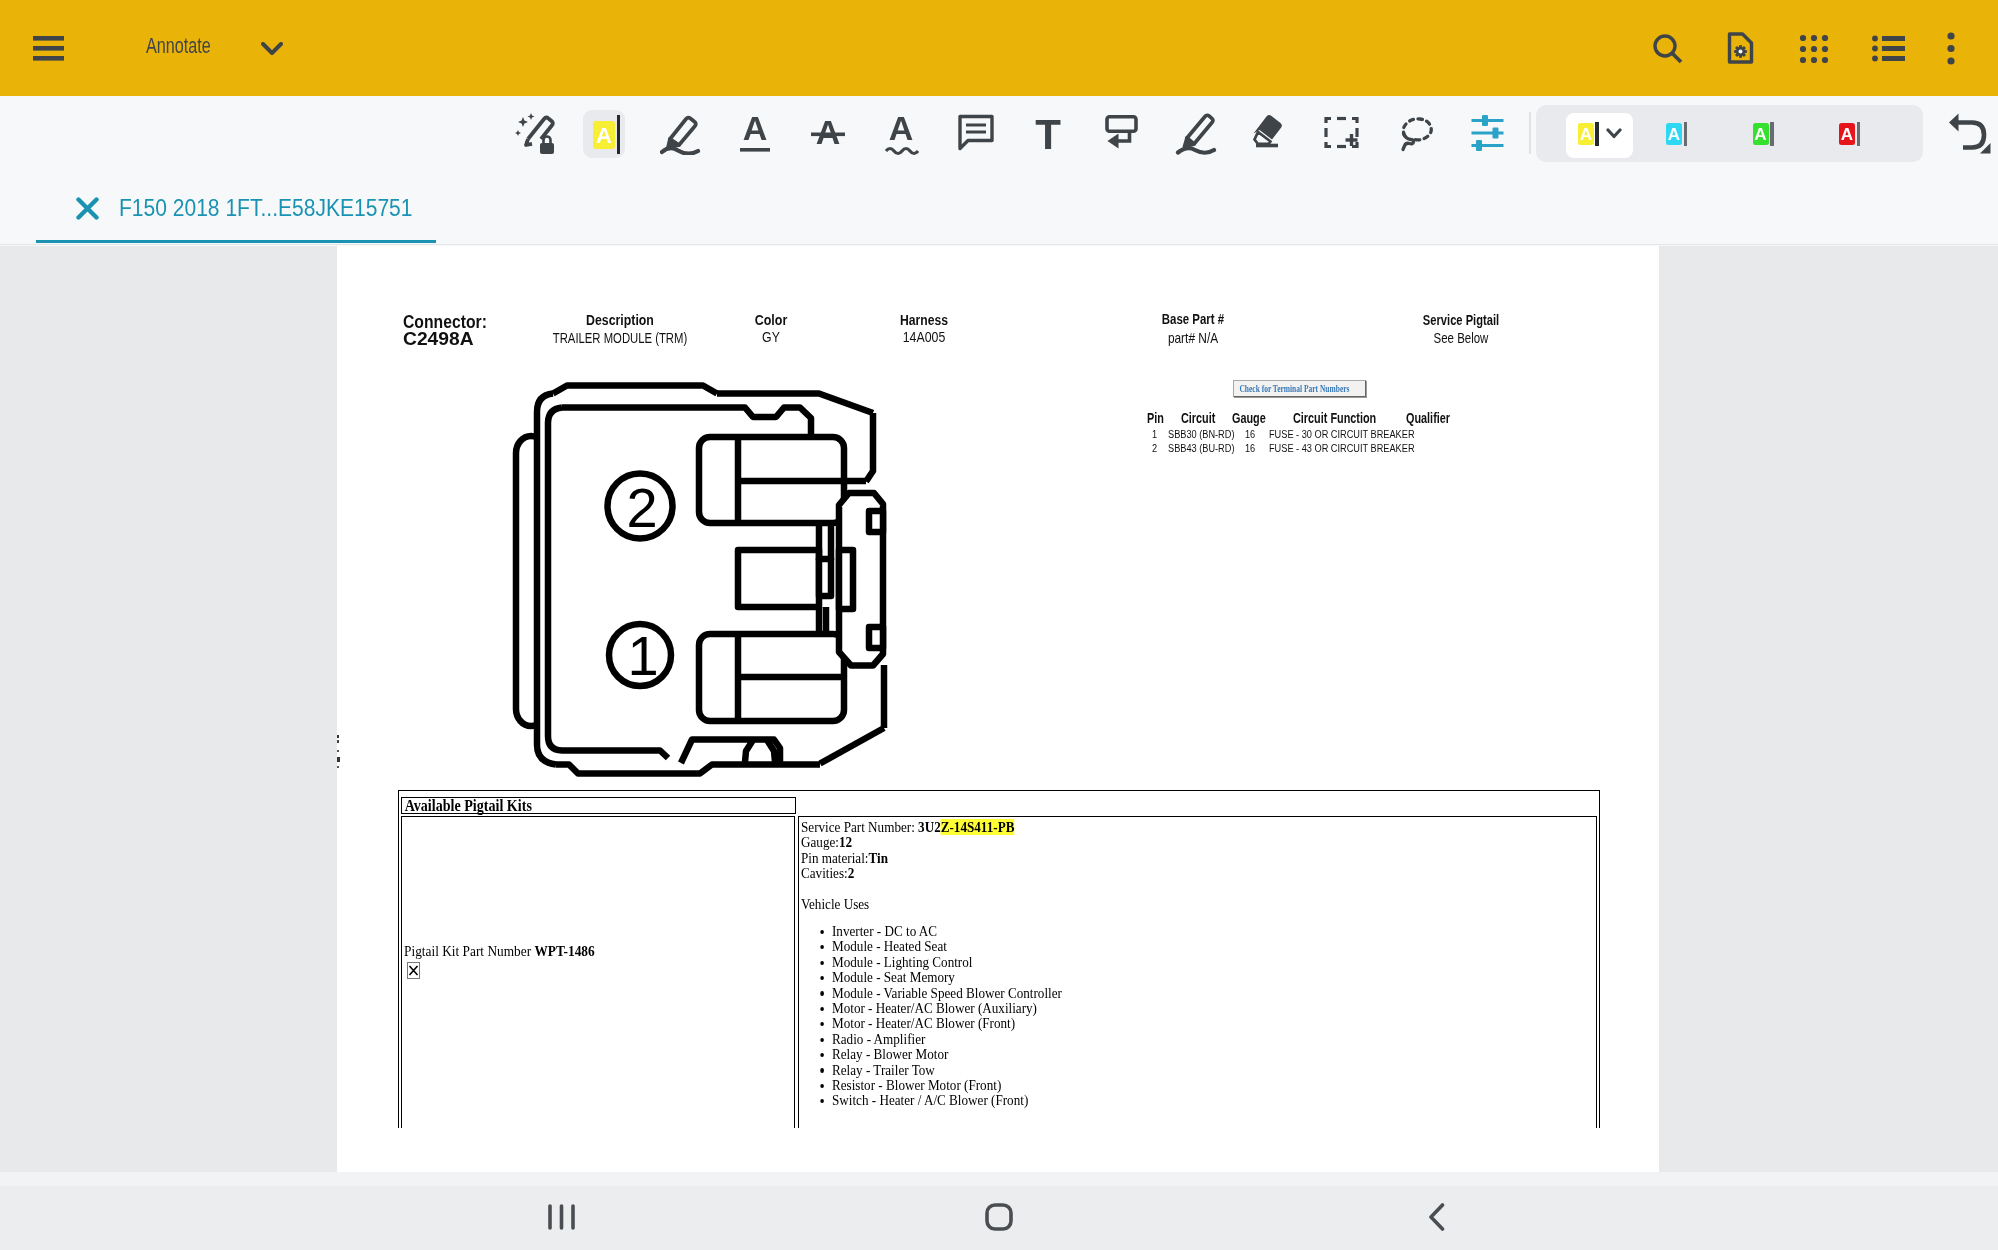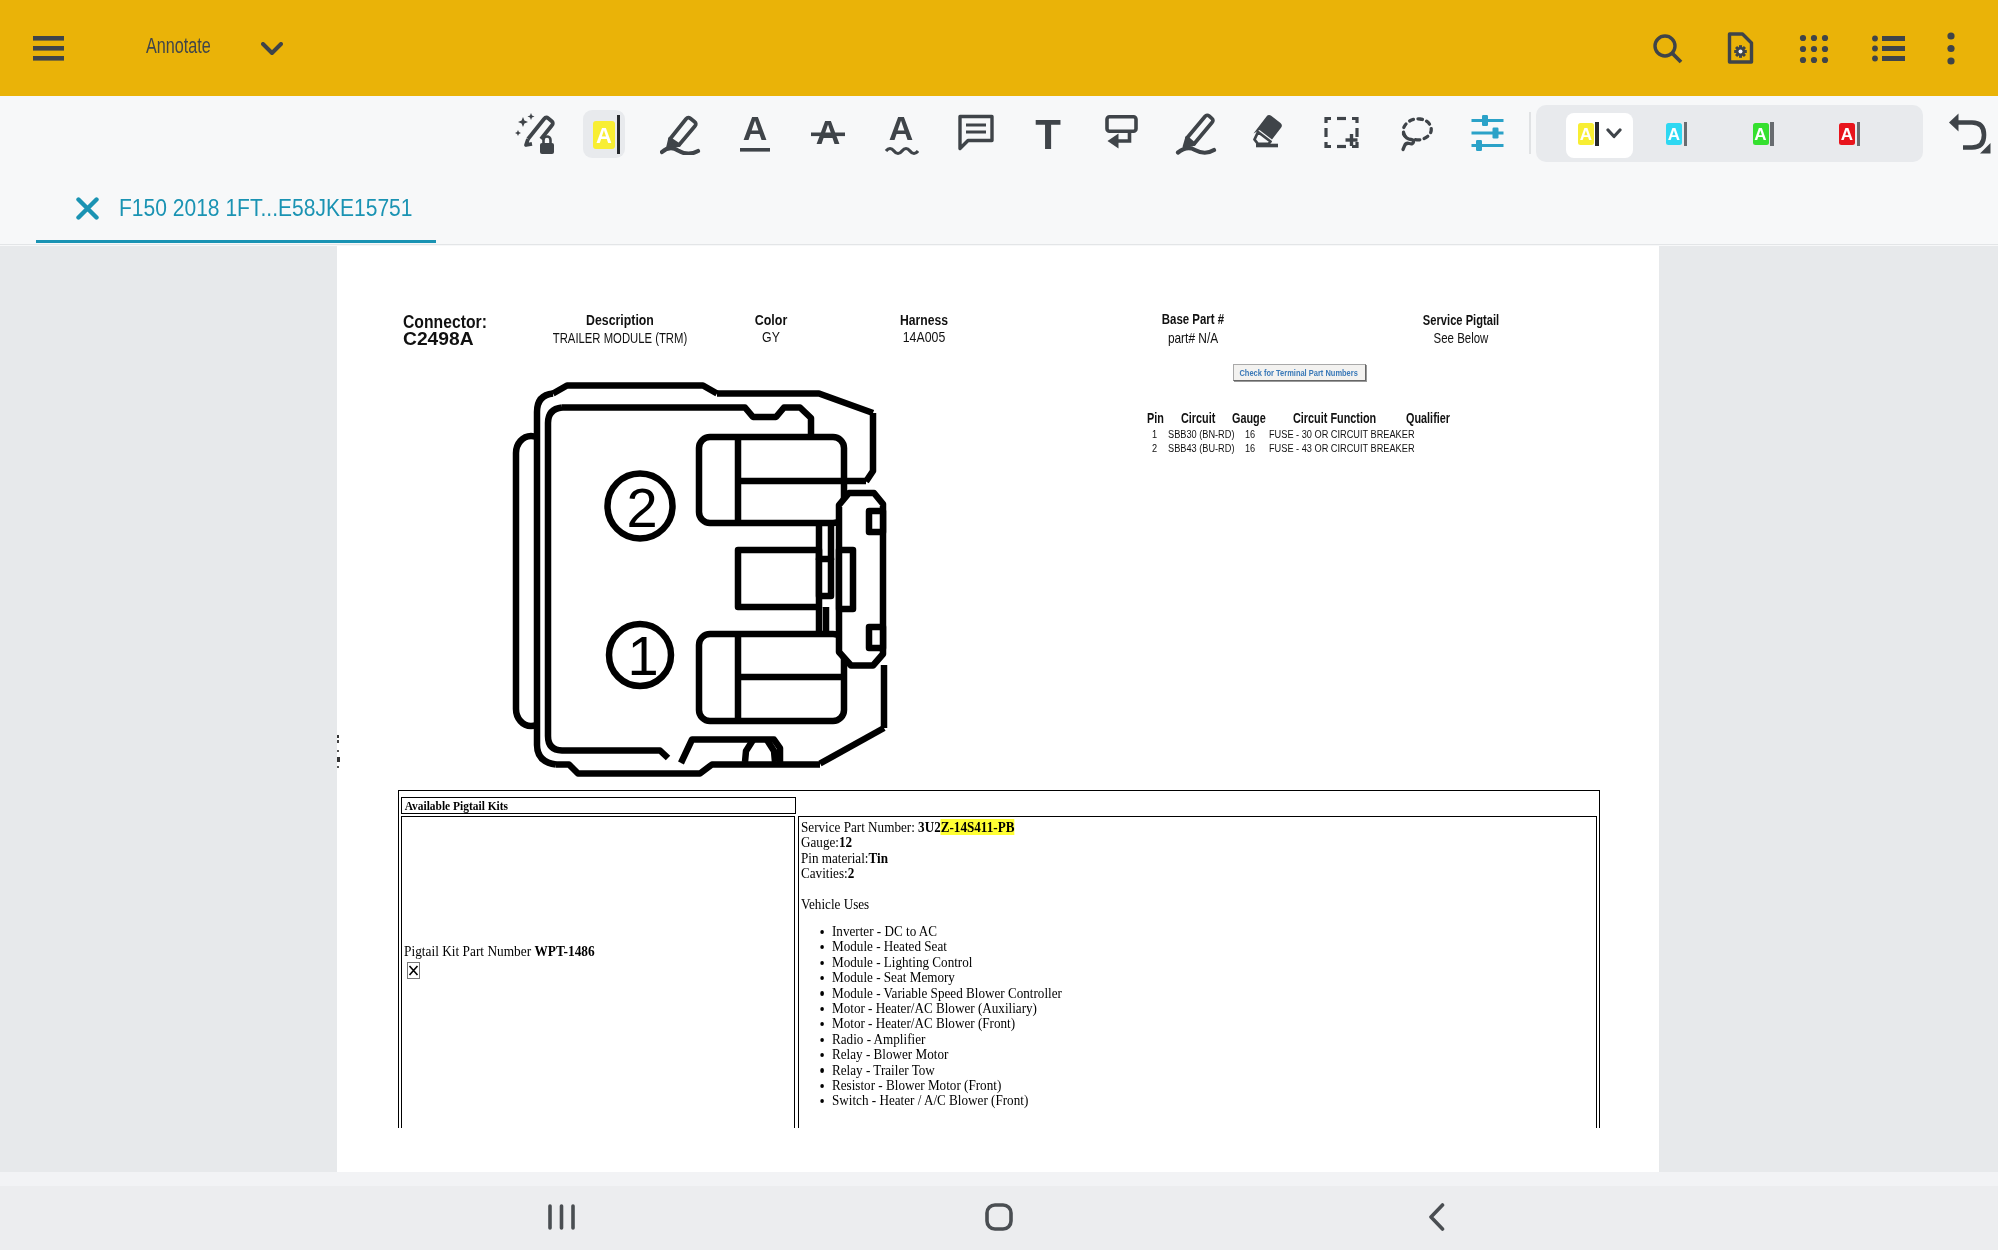--- a/index.html
+++ b/index.html
@@ -249,21 +249,21 @@
   <div class="abs" style="left:696px;top:329px;width:150px;text-align:center;font-size:14.5px;color:#111;transform:scaleX(0.85);">GY</div>
   <div class="abs" style="left:849px;top:312px;width:150px;text-align:center;font-size:14.5px;font-weight:bold;color:#111;transform:scaleX(0.84);">Harness</div>
   <div class="abs" style="left:849px;top:329px;width:150px;text-align:center;font-size:14.5px;color:#111;transform:scaleX(0.85);">14A005</div>
   <div class="abs" style="left:1118px;top:311px;width:150px;text-align:center;font-size:14.5px;font-weight:bold;color:#111;transform:scaleX(0.79);">Base Part #</div>
   <div class="abs" style="left:1118px;top:330px;width:150px;text-align:center;font-size:14.5px;color:#111;transform:scaleX(0.82);">part# N/A</div>
   <div class="abs" style="left:1386px;top:312px;width:150px;text-align:center;font-size:14.5px;font-weight:bold;color:#111;transform:scaleX(0.77);">Service Pigtail</div>
   <div class="abs" style="left:1386px;top:330px;width:150px;text-align:center;font-size:14.5px;color:#111;transform:scaleX(0.79);">See Below</div>
 </div>
 
 <div id="pintable" style="color:#111;">
-  <div class="abs" style="left:1233px;top:364px;width:133px;height:17px;background:#f3f2f0;border:1px solid #a9a9a9;border-right-color:#666;border-bottom-color:#666;box-shadow:1px 1px 0 #999;overflow:hidden;">
+  <div class="abs" style="left:1233px;top:380px;width:133px;height:17px;background:#f3f2f0;border:1px solid #a9a9a9;border-right-color:#666;border-bottom-color:#666;box-shadow:1px 1px 0 #999;overflow:hidden;font-family:Liberation Serif, serif;">
     <div style="white-space:nowrap;font-size:9.6px;font-weight:bold;color:#3a79b8;line-height:15px;transform:scaleX(0.78);transform-origin:0 0;padding-left:7px;">Check for Terminal Part Numbers</div>
   </div>
   <div class="abs hc" style="left:1147px;top:409px;">Pin</div>
   <div class="abs hc" style="left:1181px;top:409px;">Circuit</div>
   <div class="abs hc" style="left:1232px;top:409px;">Gauge</div>
   <div class="abs hc" style="left:1293px;top:409px;">Circuit Function</div>
   <div class="abs hc" style="left:1406px;top:409px;">Qualifier</div>
   <div class="abs rc" style="left:1152px;top:429px;">1</div>
   <div class="abs rc" style="left:1168px;top:429px;">SBB30 (BN-RD)</div>
   <div class="abs rc" style="left:1245px;top:429px;">16</div>
@@ -324,21 +324,21 @@
   <g fill="#000" font-family="'Liberation Sans',sans-serif" font-size="56" text-anchor="middle" style="-webkit-font-smoothing:antialiased;">
     <text x="642" y="527">2</text>
     <text x="643" y="675">1</text>
   </g>
 </svg>
 
 <div id="pigtable" class="abs" style="left:398px;top:790px;width:1203px;height:338px;overflow:hidden;font-family:'Liberation Serif',serif;color:#000;">
 
   <div class="abs" style="left:0;top:0;width:1202px;height:400px;border:1px solid #000;"></div>
 
-  <div class="abs" style="left:3px;top:7px;width:395px;height:17px;border:1px solid #000;font-size:13px;font-weight:bold;line-height:16px;"><span style="display:inline-block;padding-left:3px;transform:scaleX(0.88);transform-origin:0 0;white-space:nowrap;">Available Pigtail Kits</span></div>
+  <div class="abs" style="left:3px;top:7px;width:395px;height:17px;border:1px solid #000;font-size:16px;font-weight:bold;line-height:16px;"><span style="display:inline-block;padding-left:3px;transform:scaleX(0.88);transform-origin:0 0;white-space:nowrap;">Available Pigtail Kits</span></div>
 
   <div class="abs" style="left:3px;top:26px;width:394px;height:400px;border:1px solid #000;"></div>
   <div class="abs" style="left:400px;top:26px;width:799px;height:400px;border:1px solid #000;"></div>
 
   <div class="abs" style="left:6px;top:153px;font-size:14.5px;transform:scaleX(0.92);transform-origin:0 0;white-space:nowrap;">Pigtail Kit Part Number <b>WPT-1486</b></div>
   <div class="abs" style="left:9px;top:172px;width:13px;height:17px;border:1px solid #777;">
     <svg width="11" height="15" viewBox="0 0 11 15">
         <path d="M1.5 3 L9.5 12 M9.5 3 L1.5 12" stroke="#000" stroke-width="1.6"></path>
       </svg>
   </div>

